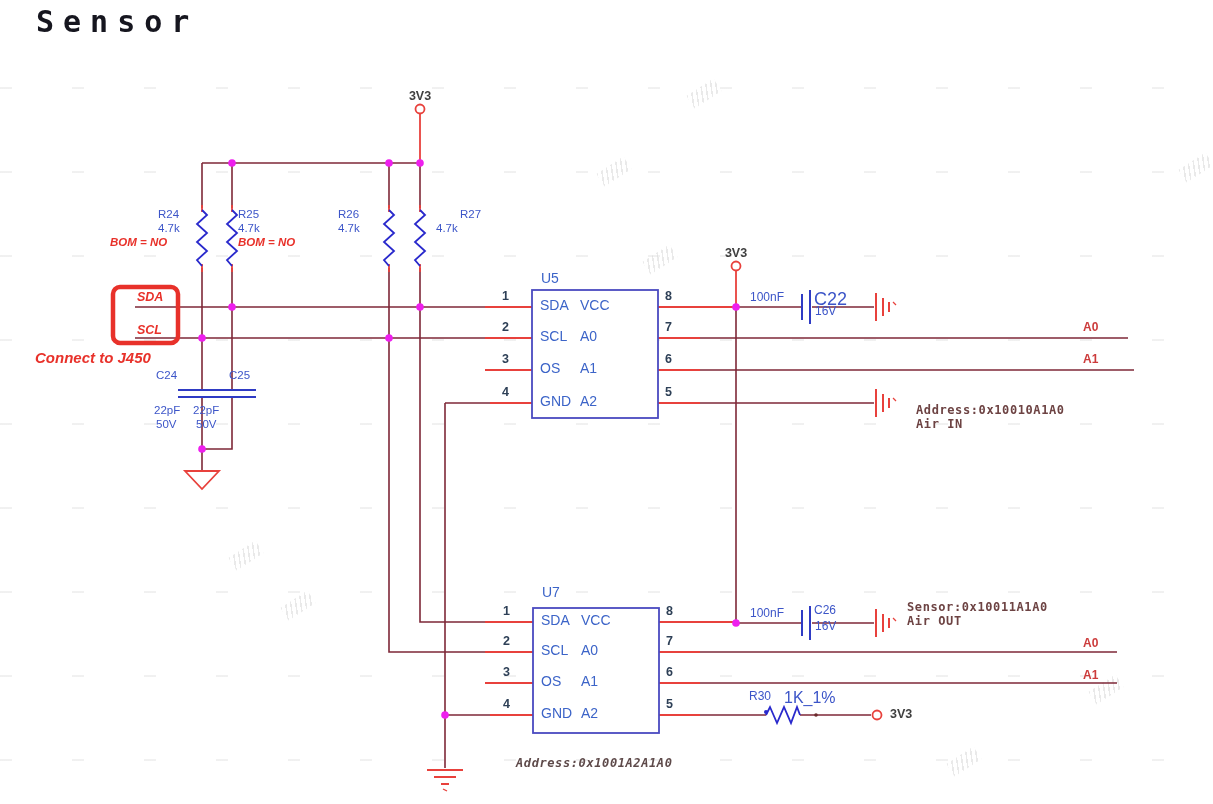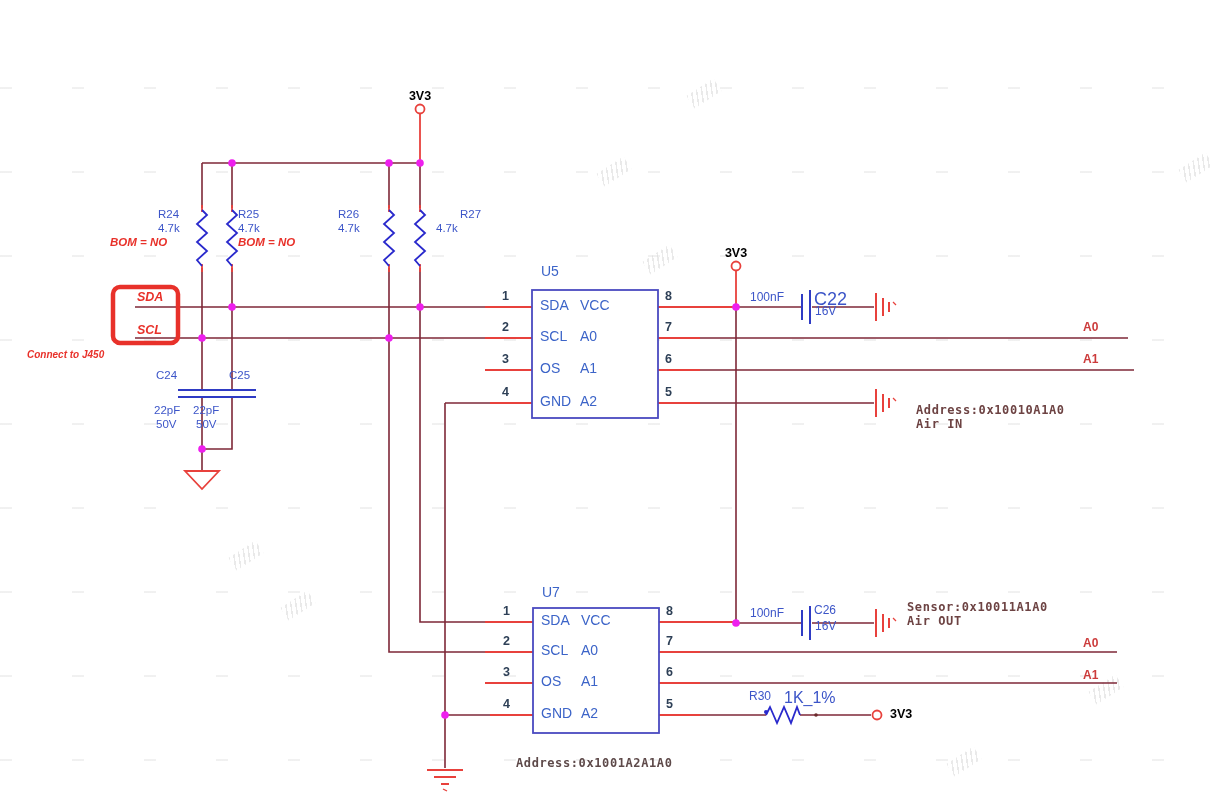--- a/index.html
+++ b/index.html
@@ -4,27 +4,27 @@
 <style>
   html,body{margin:0;padding:0;background:#ffffff;}
   #stage{position:relative;width:1213px;height:804px;background:#ffffff;overflow:hidden;
          font-family:"Liberation Sans",sans-serif;}
   #stage svg{position:absolute;left:0;top:0;}
   .lbl{position:absolute;white-space:nowrap;line-height:1.05;}
   .title{font-family:"DejaVu Sans Mono",monospace;font-weight:bold;font-size:30px;
          letter-spacing:9px;color:#16161f;}
   .blue{color:#3c55c8;font-size:11.5px;}
   .blue-md{color:#3c64c8;font-size:14px;}
-  .navy{color:#000000;font-weight:bold;font-size:12.5px;}
+  .navy{color:#404040;font-weight:bold;font-size:12.5px;}
   .red{color:#e8312a;font-weight:bold;font-style:italic;}
   .netlbl{color:#cc3b3b;font-weight:bold;font-size:12px;}
   .pin-num{color:#2e4057;font-weight:bold;font-size:12.5px;}
   .addr{font-family:"DejaVu Sans Mono",monospace;font-weight:bold;font-size:12px;
         color:#6d4343;letter-spacing:.6px;}
-  .addr2{color:#5e4a4a;}
+  .addr2{color:#5e4a4a;font-style:italic;}
   .ralign{text-align:left;}
   .center{text-align:center;}
   .wm{position:absolute;width:32px;height:15px;opacity:.45;transform:rotate(-33deg);
       background:repeating-linear-gradient(115deg,#cfcfcf 0 1.5px,transparent 1.5px 5px);}
   .dashrow{position:absolute;left:0;right:0;height:2px;opacity:.45;
       background:repeating-linear-gradient(90deg,rgba(150,150,150,.30) 0 12px,transparent 12px 72px);}
 </style>
 </head>
 <body>
 
@@ -158,28 +158,29 @@
         <circle cx="389" cy="338" r="3.8"></circle>
       <circle cx="202" cy="449" r="3.8"></circle>
       <circle cx="736" cy="307" r="3.8"></circle>
         <circle cx="736" cy="623" r="3.8"></circle>
       <circle cx="445" cy="715" r="3.8"></circle>
     </g>
 
     <rect x="113" y="287" width="65" height="56" rx="7" fill="none" stroke="#e8312a" stroke-width="4.5"></rect>
   </svg>
 
+  <div class="lbl title" style="left:36px;top:6px">Sensor</div>
 
   <div class="lbl navy center" style="left:402px;top:90px;width:36px">3V3</div>
   <div class="lbl navy center" style="left:718px;top:247px;width:36px">3V3</div>
   <div class="lbl navy" style="left:890px;top:708px">3V3</div>
 
   <div class="lbl red" style="left:137px;top:291px;font-size:12.5px">SDA</div>
   <div class="lbl red" style="left:137px;top:324px;font-size:12.5px">SCL</div>
-  <div class="lbl red" style="left:27px;top:350px;font-size:10px">Connect to J450</div>
+  <div class="lbl red" style="left:35px;top:350px;font-size:15px">Connect to J450</div>
 
   <div class="lbl blue ralign" style="left:158px;top:208px;width:36px">R24</div>
   <div class="lbl blue ralign" style="left:158px;top:222px;width:36px">4.7k</div>
   <div class="lbl red ralign" style="left:110px;top:236px;width:84px;font-size:11.5px">BOM = NO</div>
 
   <div class="lbl blue" style="left:238px;top:208px">R25</div>
   <div class="lbl blue" style="left:238px;top:222px">4.7k</div>
   <div class="lbl red" style="left:238px;top:236px;font-size:11.5px">BOM = NO</div>
 
   <div class="lbl blue ralign" style="left:338px;top:208px;width:36px">R26</div>
@@ -188,21 +189,21 @@
   <div class="lbl blue" style="left:460px;top:208px">R27</div>
   <div class="lbl blue" style="left:436px;top:222px">4.7k</div>
 
   <div class="lbl blue" style="left:156px;top:369px">C24</div>
   <div class="lbl blue" style="left:229px;top:369px">C25</div>
   <div class="lbl blue" style="left:154px;top:404px">22pF</div>
   <div class="lbl blue" style="left:193px;top:404px">22pF</div>
   <div class="lbl blue" style="left:156px;top:418px">50V</div>
   <div class="lbl blue" style="left:196px;top:418px">50V</div>
 
-  <div class="lbl blue-md" style="left:541px;top:264px">U5</div>
+  <div class="lbl blue-md" style="left:541px;top:271px">U5</div>
   <div class="lbl pin-num ralign" style="left:502px;top:290px;width:18px">1</div>
   <div class="lbl pin-num ralign" style="left:502px;top:321px;width:18px">2</div>
   <div class="lbl pin-num ralign" style="left:502px;top:353px;width:18px">3</div>
   <div class="lbl pin-num ralign" style="left:502px;top:386px;width:18px">4</div>
   <div class="lbl blue-md" style="left:540px;top:298px">SDA</div>
   <div class="lbl blue-md" style="left:540px;top:329px">SCL</div>
   <div class="lbl blue-md" style="left:540px;top:361px">OS</div>
   <div class="lbl blue-md" style="left:540px;top:394px">GND</div>
   <div class="lbl pin-num" style="left:665px;top:290px">8</div>
   <div class="lbl pin-num" style="left:665px;top:321px">7</div>

